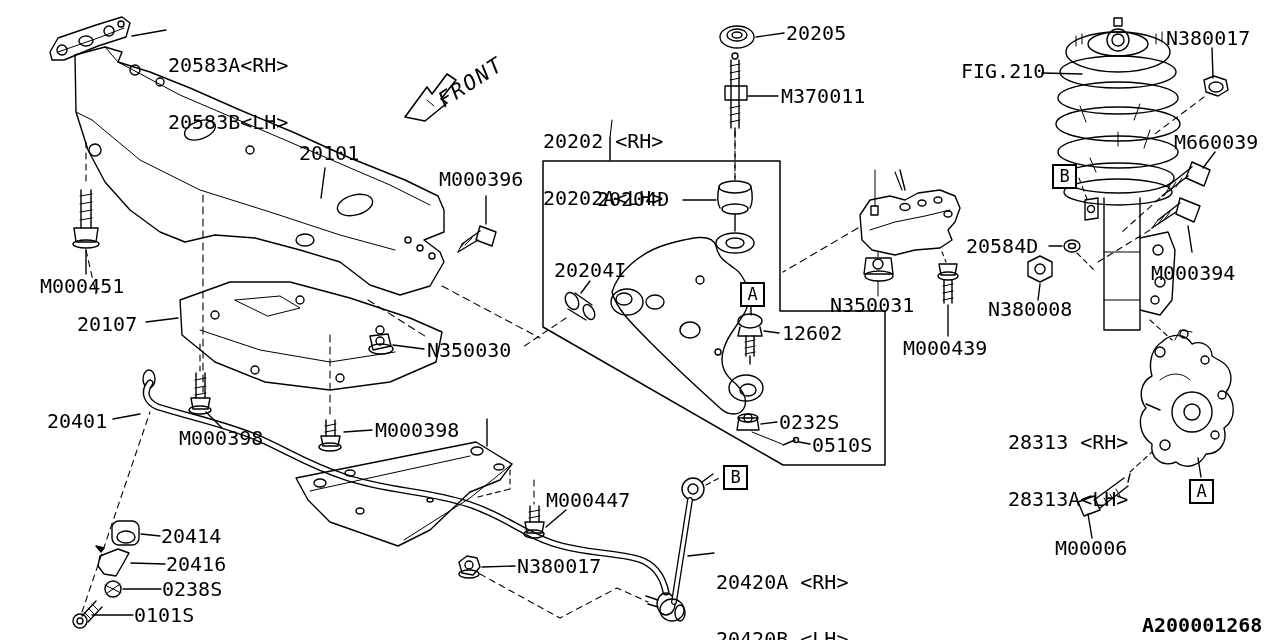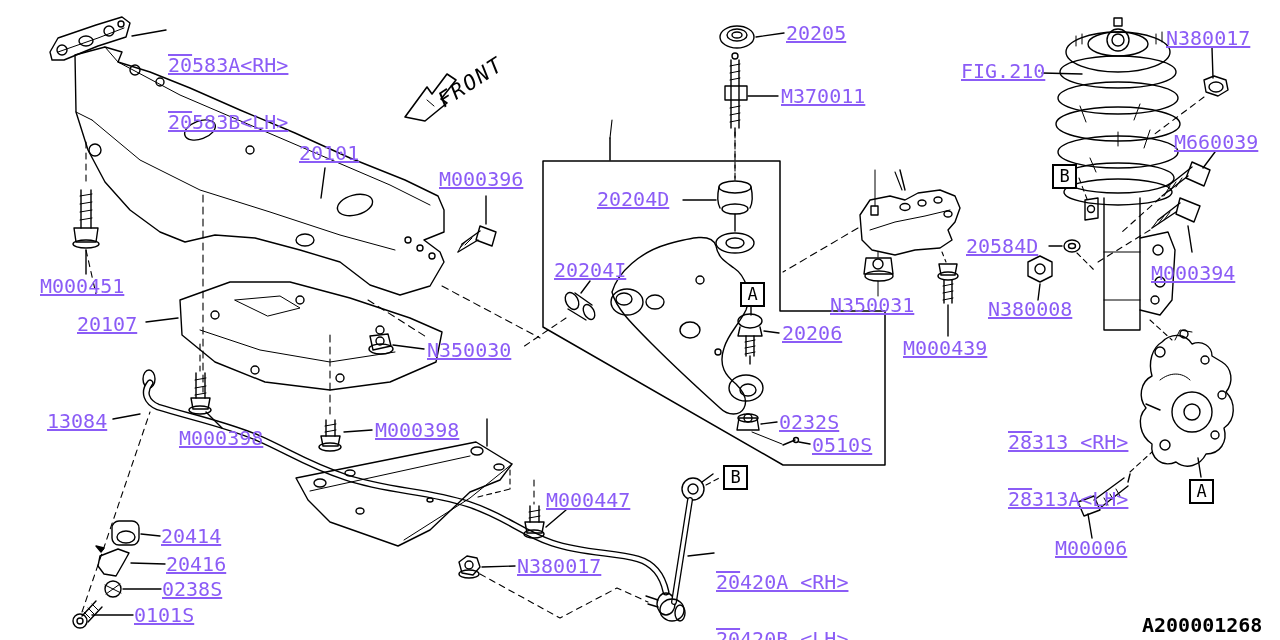--- a/index.html
+++ b/index.html
@@ -1,19 +1,19 @@
 <!DOCTYPE html>
 <html><head>
 <meta charset="utf-8">
 <style>
   html,body{margin:0;padding:0;background:#fff;}
   .stage{position:relative;width:1280px;height:640px;background:#ffffff;overflow:hidden;
          font-family:"DejaVu Sans Mono","Liberation Mono",monospace;color:#000;}
   .stage svg{position:absolute;left:0;top:0;}
-  .lbl{position:absolute;font-size:20px;line-height:19px;white-space:pre;color:#8b5cf6;text-decoration:underline;}
+  .lbl{position:absolute;font-size:20px;line-height:19px;white-space:pre;color:#000000;}
   .lbl span{display:block;}
   .refbox{position:absolute;width:21px;height:21px;border:2px solid #000;background:#fff;
           font-size:17px;line-height:21px;text-align:center;}
   .diagid{position:absolute;font-size:20px;color:#000;font-weight:bold;}
 </style>
 </head>
 <body>
 
 <div class="stage">
 
@@ -385,37 +385,41 @@
     <path d="M895,172 L902,190"></path>
   </g>
 </svg>
 
 <div class="lbl" style="left:168px;top:18px">
   <span>20583A&lt;RH&gt;</span>
   <span>20583B&lt;LH&gt;</span>
 </div>
 <div class="lbl" style="left:299px;top:144px">20101</div>
 <div class="lbl" style="left:439px;top:170px">M000396</div>
+<div class="lbl" style="left:543px;top:94px">
+  <span>20202 &lt;RH&gt;</span>
+  <span>20202A&lt;LH&gt;</span>
+</div>
 <div class="lbl" style="left:786px;top:24px">20205</div>
 <div class="lbl" style="left:781px;top:87px">M370011</div>
 <div class="lbl" style="left:961px;top:62px">FIG.210</div>
 <div class="lbl" style="left:1166px;top:29px">N380017</div>
 <div class="lbl" style="left:1174px;top:133px">M660039</div>
 <div class="lbl" style="left:597px;top:190px">20204D</div>
 <div class="lbl" style="left:554px;top:261px">20204I</div>
 <div class="lbl" style="left:40px;top:277px">M000451</div>
 <div class="lbl" style="left:77px;top:315px">20107</div>
 <div class="lbl" style="left:427px;top:341px">N350030</div>
 <div class="lbl" style="left:966px;top:237px">20584D</div>
 <div class="lbl" style="left:988px;top:300px">N380008</div>
 <div class="lbl" style="left:1151px;top:264px">M000394</div>
 <div class="lbl" style="left:830px;top:296px">N350031</div>
 <div class="lbl" style="left:903px;top:339px">M000439</div>
-<div class="lbl" style="left:782px;top:324px">20206</div>
-<div class="lbl" style="left:47px;top:412px">13084</div>
+<div class="lbl" style="left:782px;top:324px">12602</div>
+<div class="lbl" style="left:47px;top:412px">20401</div>
 <div class="lbl" style="left:179px;top:429px">M000398</div>
 <div class="lbl" style="left:375px;top:421px">M000398</div>
 <div class="lbl" style="left:779px;top:413px">0232S</div>
 <div class="lbl" style="left:812px;top:436px">0510S</div>
 <div class="lbl" style="left:1008px;top:395px">
   <span>28313 &lt;RH&gt;</span>
   <span>28313A&lt;LH&gt;</span>
 </div>
 <div class="lbl" style="left:161px;top:527px">20414</div>
 <div class="lbl" style="left:166px;top:555px">20416</div>

